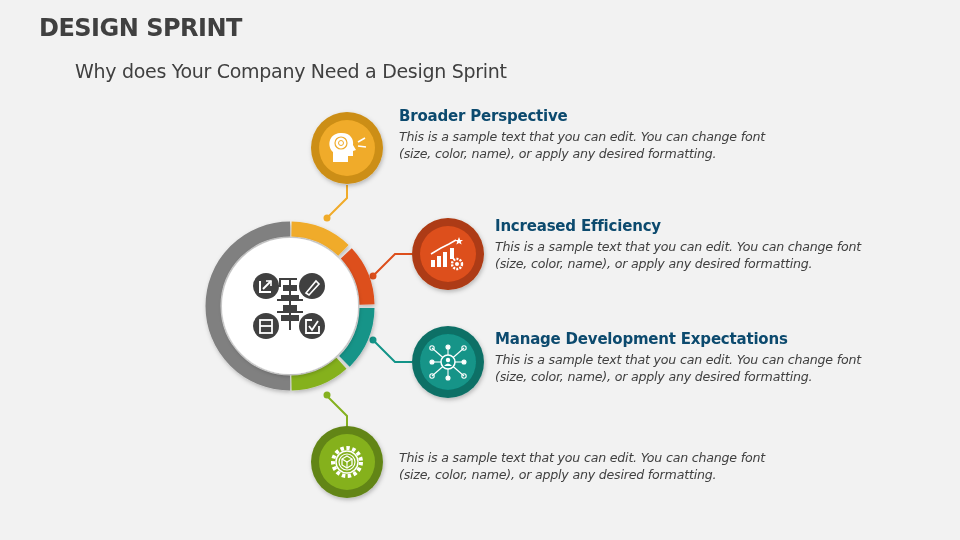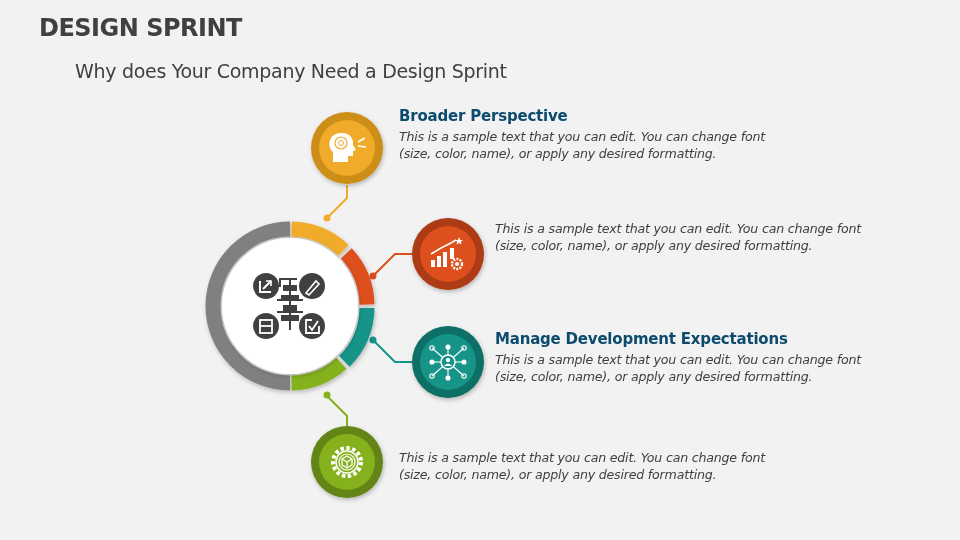--- a/index.html
+++ b/index.html
@@ -150,20 +150,21 @@
     <line x1="347" y1="462" x2="347" y2="468" stroke="#fff" stroke-width="1.2"></line>
   </g>
 </svg>
 
 <div class="item" style="left:399px; top:107px;">
   <div class="item-title">Broader Perspective</div>
   <div class="item-desc">This is a sample text that you can edit. You can change font (size, color, name), or apply any desired formatting.</div>
 </div>
 
 <div class="item" style="left:495px; top:217px;">
+  <div class="item-title">Increased Efficiency</div>
   <div class="item-desc">This is a sample text that you can edit. You can change font (size, color, name), or apply any desired formatting.</div>
 </div>
 
 <div class="item" style="left:495px; top:330px;">
   <div class="item-title">Manage Development Expectations</div>
   <div class="item-desc">This is a sample text that you can edit. You can change font (size, color, name), or apply any desired formatting.</div>
 </div>
 
 <div class="item" style="left:399px; top:446px;">
   <div class="item-desc">This is a sample text that you can edit. You can change font (size, color, name), or apply any desired formatting.</div>

